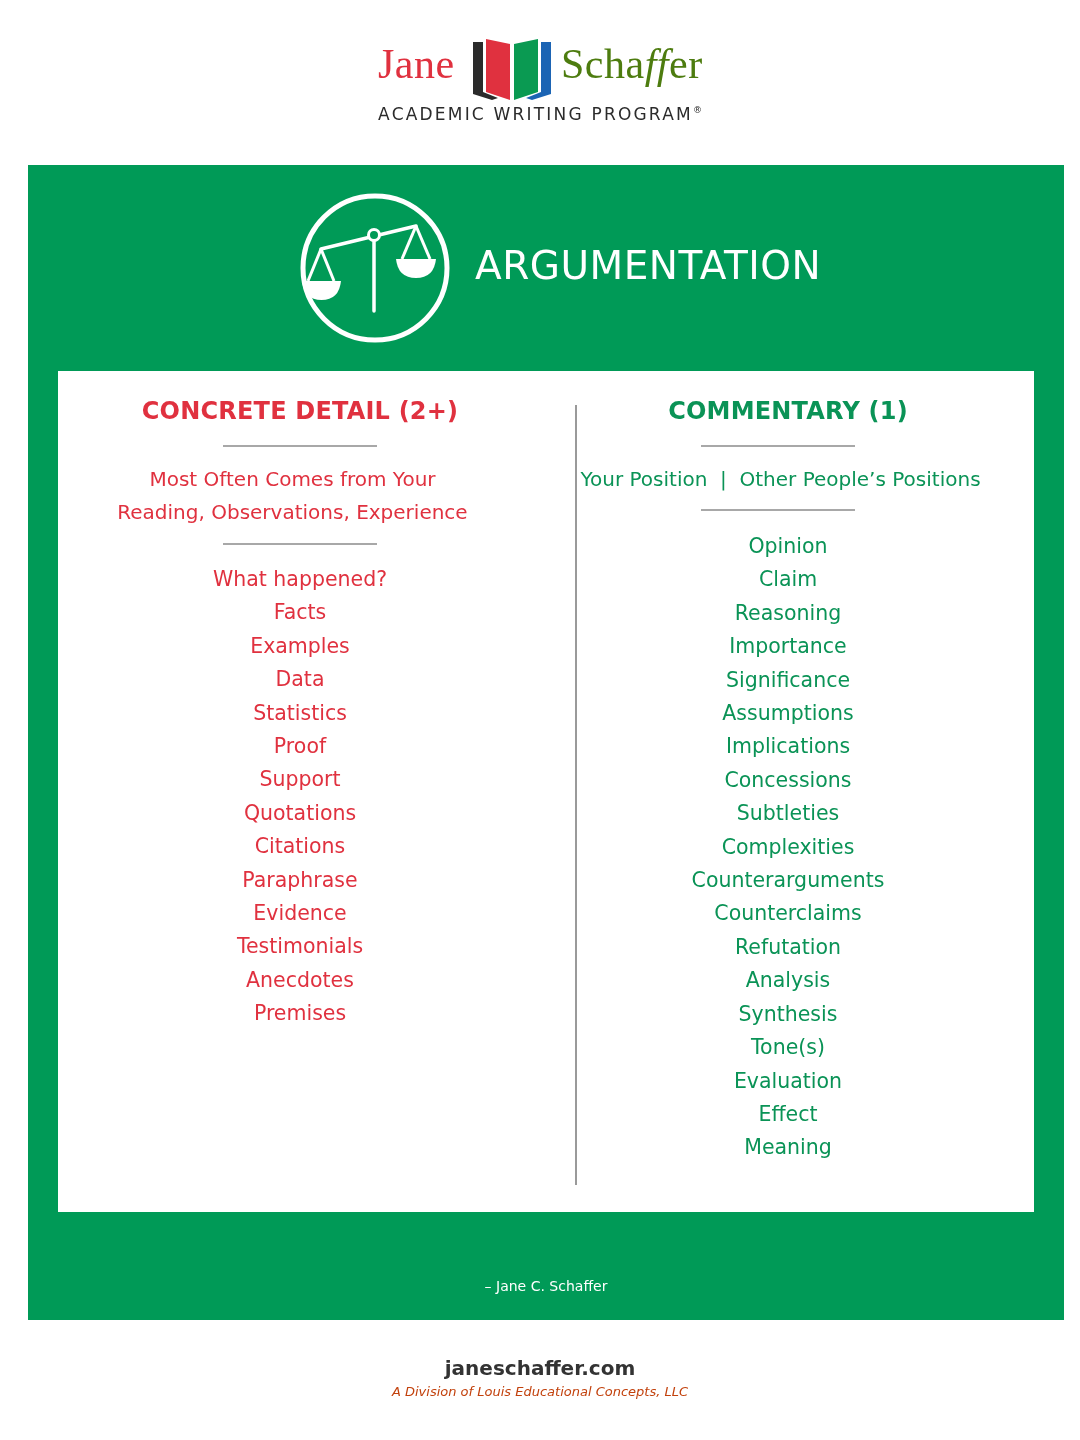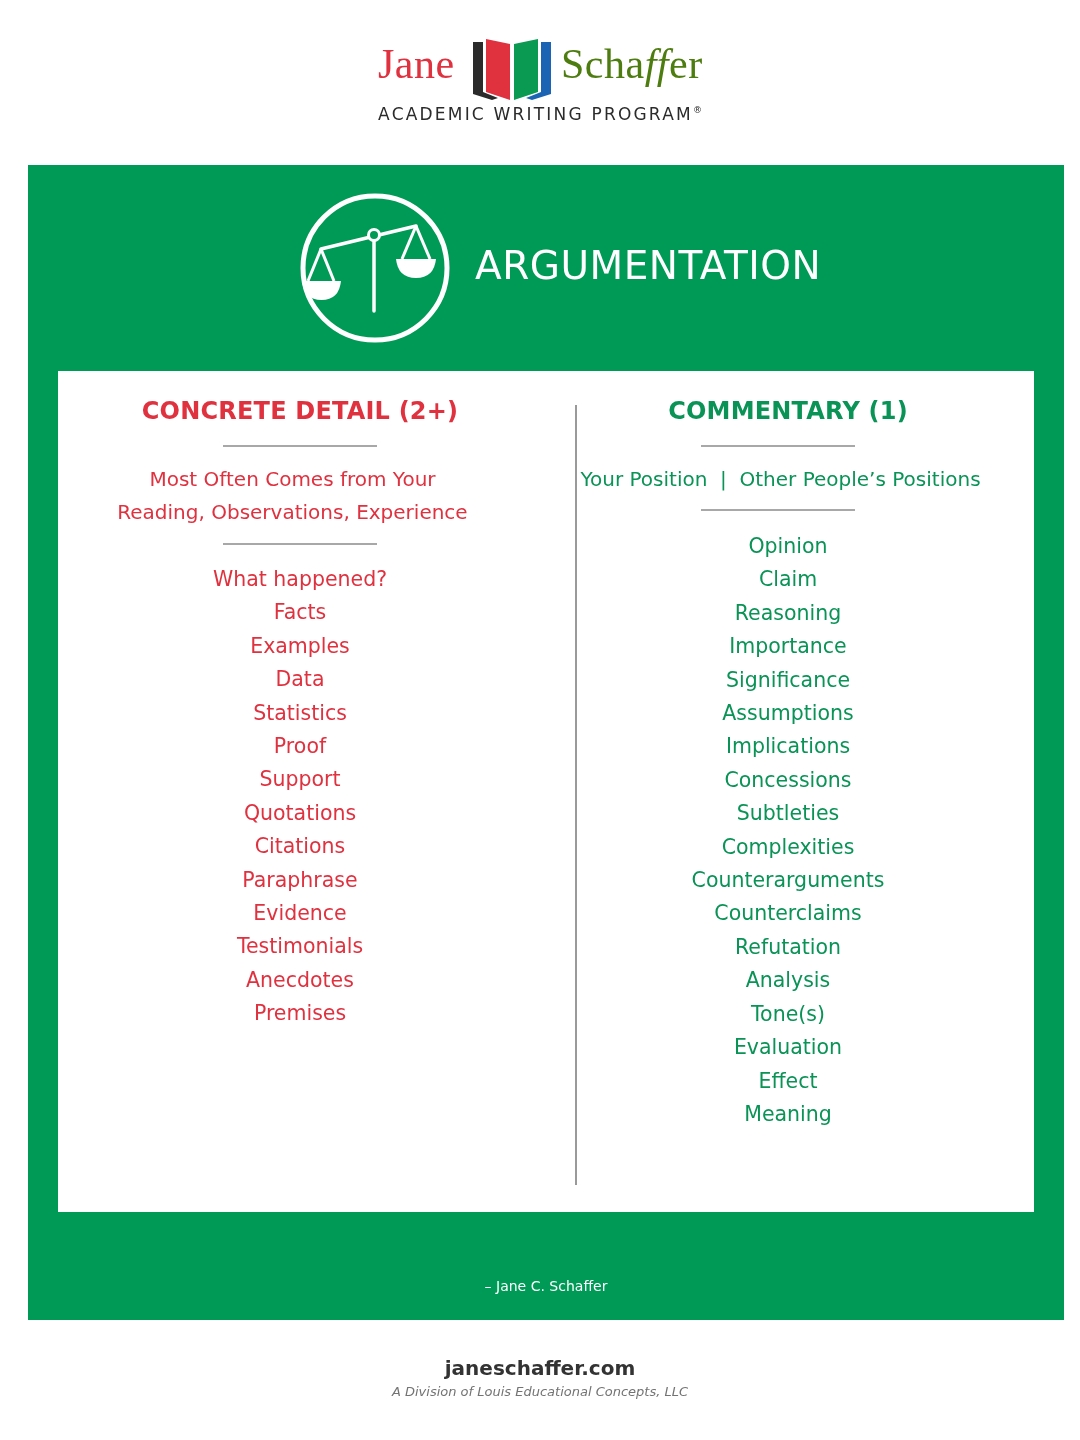--- a/index.html
+++ b/index.html
@@ -67,21 +67,21 @@
     .quote-author {
       position: absolute; left: 0; top: 1113px; width: 1036px; text-align: center;
       font-family: "DejaVu Sans", sans-serif; font-size: 14px; color: #ffffff;
     }
     .footer-site {
       position: absolute; left: 0; top: 1356px; width: 1080px; text-align: center;
       font-family: "DejaVu Sans", sans-serif; font-weight: bold; font-size: 20px; color: #333333;
     }
     .footer-division {
       position: absolute; left: 0; top: 1384px; width: 1080px; text-align: center;
-      font-family: "DejaVu Sans", sans-serif; font-style: italic; font-size: 13px; color: #737373;
+      font-family: "DejaVu Sans", sans-serif; font-style: italic; font-size: 13px; color: #c2410c;
     }
   </style>
 </head>
 <body>
 
 <div class="header">
   <div class="logo-row">
     <span class="logo-jane">Jane</span>
     <svg class="logo-book" viewBox="0 0 84 66">
       <polygon points="3,6 13,6 13,56 28,62 22,64 3,58" fill="#2b2b2b"></polygon>
@@ -156,20 +156,21 @@
         <li>Significance</li>
         <li>Assumptions</li>
         <li>Implications</li>
         <li>Concessions</li>
         <li>Subtleties</li>
         <li>Complexities</li>
         <li>Counterarguments</li>
         <li>Counterclaims</li>
         <li>Refutation</li>
         <li>Analysis</li>
+        <li>Synthesis</li>
         <li>Tone(s)</li>
         <li>Evaluation</li>
         <li>Effect</li>
         <li>Meaning</li>
       </ul>
     </div>
   </div>
 
   <div class="quote">“All students can think; all students can write.”</div>
   <div class="quote-author">– Jane C. Schaffer</div>

